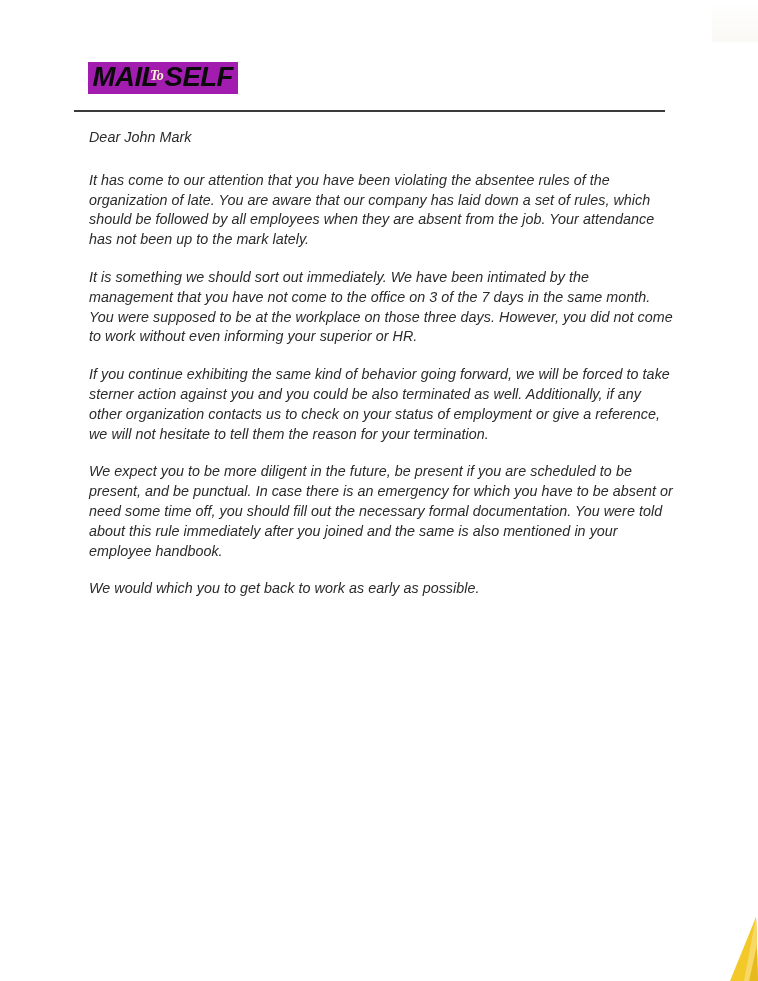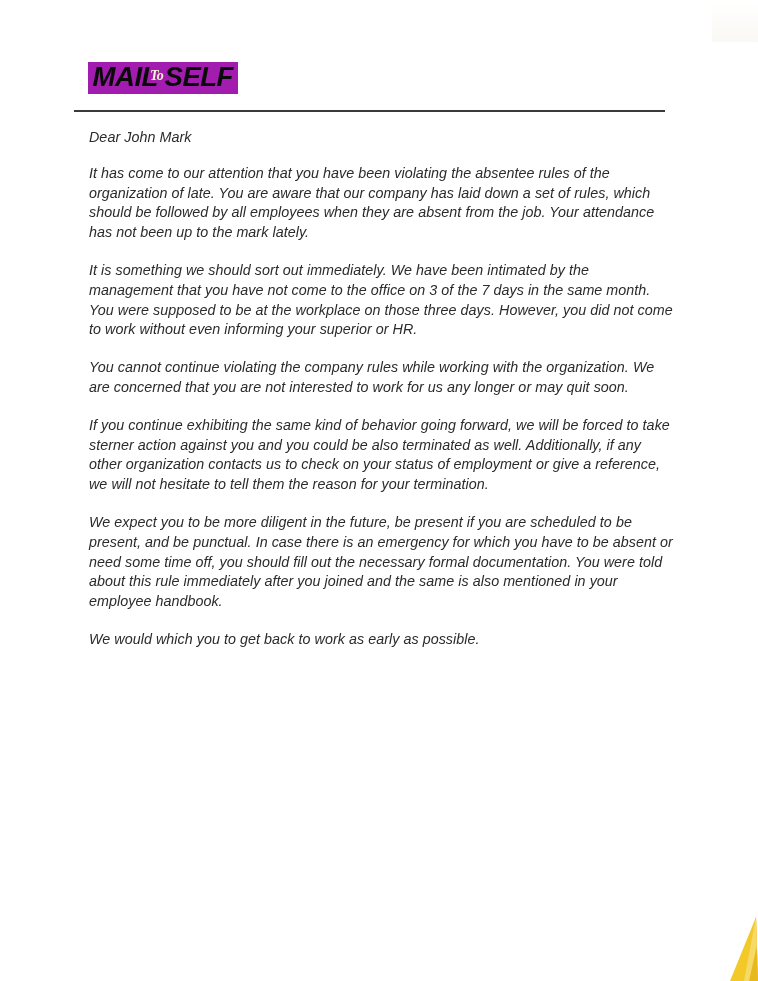--- a/index.html
+++ b/index.html
@@ -71,21 +71,21 @@
   }
   .para {
     margin: 0 0 18px 0;
     font-size: 14.3px;
     font-style: italic;
     line-height: 19.8px;
     color: #2b2b2b;
     letter-spacing: 0.05px;
   }
   .para:last-child { margin-bottom: 0; }
-  .salutation { margin-bottom: 16px; }
+  .salutation { margin-bottom: 23px; }
   .signoff { margin-bottom: 20px; }
   .signature { margin-bottom: 0; }
 
   
   .corner-wedge {
     position: absolute;
     right: 0;
     bottom: 0;
     width: 42px;
     height: 66px;
@@ -116,21 +116,20 @@
   <div class="rule"></div>
 
   <div class="body-copy">
 
     <p class="para salutation">Dear John Mark</p>
 
     <p class="para">It has come to our attention that you have been violating the absentee rules of the organization of late. You are aware that our company has laid down a set of rules, which should be followed by all employees when they are absent from the job. Your attendance has not been up to the mark lately.</p>
 
     <p class="para">It is something we should sort out immediately. We have been intimated by the management that you have not come to the office on 3 of the 7 days in the same month. You were supposed to be at the workplace on those three days. However, you did not come to work without even informing your superior or HR.</p>
 
-    <p class="para">You cannot continue violating the company rules while working with the organization. We are concerned that you are not interested to work for us any longer or may quit soon.</p>
 
     <p class="para">If you continue exhibiting the same kind of behavior going forward, we will be forced to take sterner action against you and you could be also terminated as well. Additionally, if any other organization contacts us to check on your status of employment or give a reference, we will not hesitate to tell them the reason for your termination.</p>
 
     <p class="para">We expect you to be more diligent in the future, be present if you are scheduled to be present, and be punctual. In case there is an emergency for which you have to be absent or need some time off, you should fill out the necessary formal documentation. You were told about this rule immediately after you joined and the same is also mentioned in your employee handbook.</p>
 
     <p class="para signoff">We would which you to get back to work as early as possible.</p>
 
 
   </div>
 

